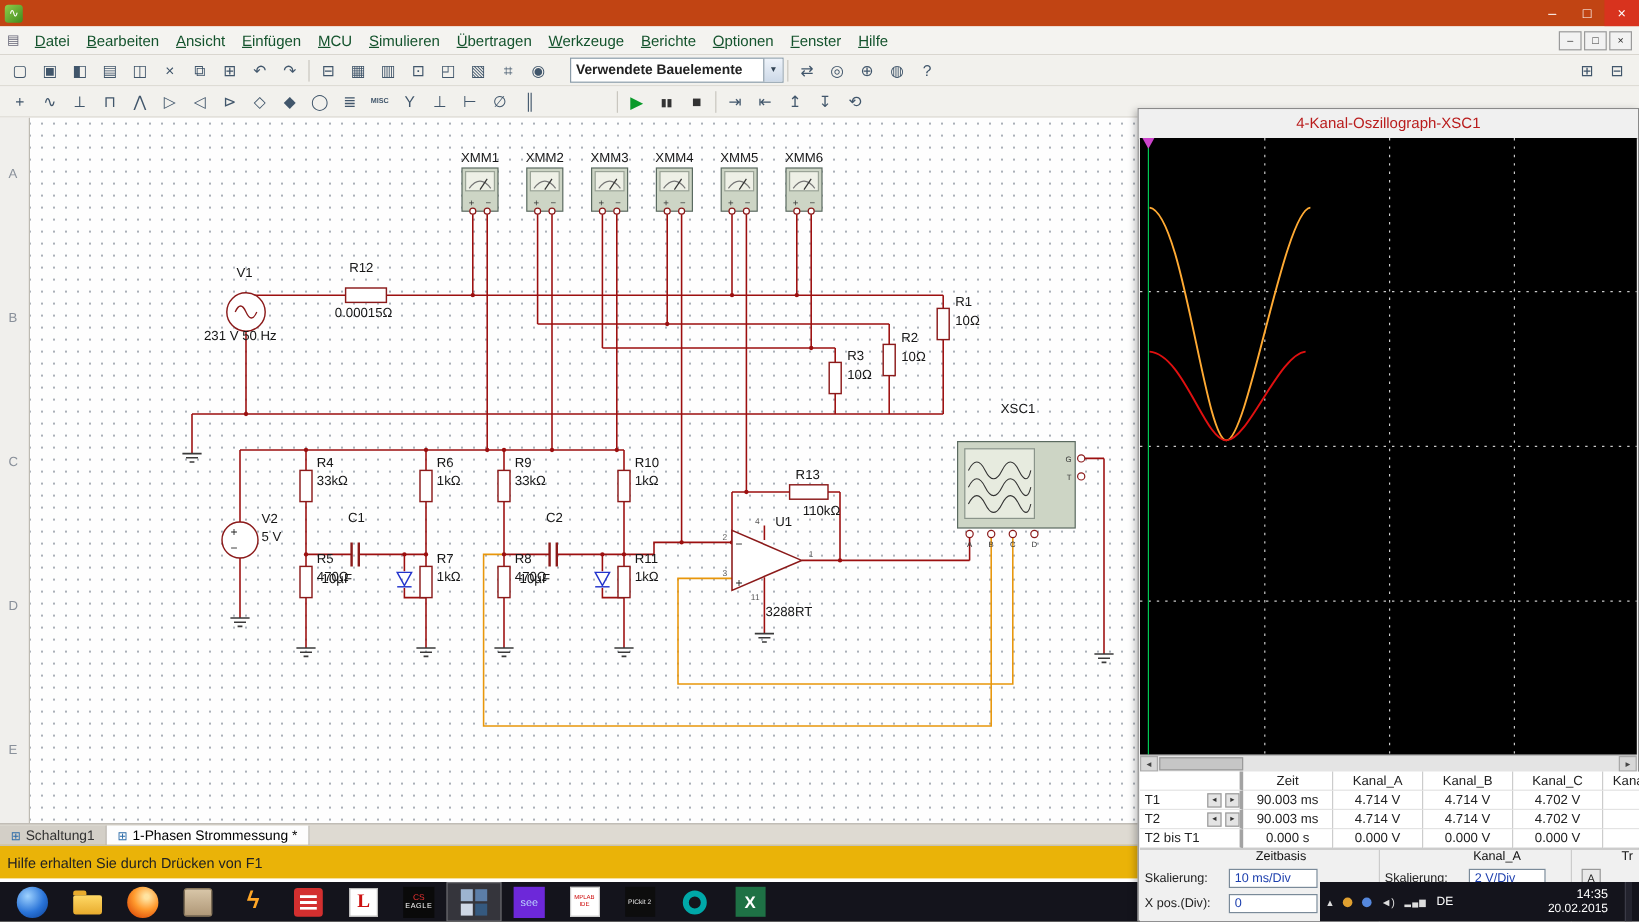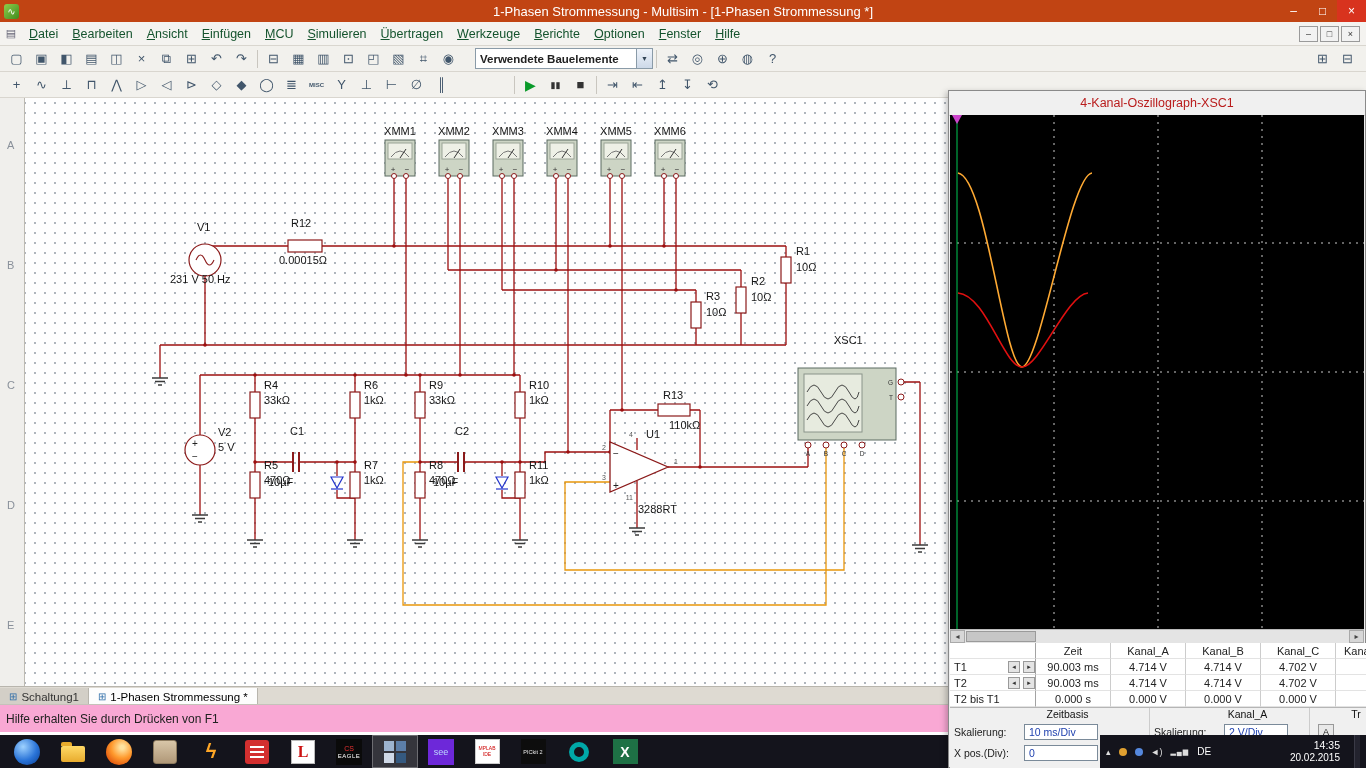--- a/index.html
+++ b/index.html
@@ -46,35 +46,35 @@
   .schem text{font-family:"Liberation Sans",sans-serif;font-size:11px;fill:#161616;}
   .schem text.pin{font-size:7px;fill:#555;}
   .schem text.sym{font-size:10px;fill:#222;}
   .schem text.sm{font-size:8px;fill:#333;}
   .schem text.term{font-size:6.5px;fill:#333;}
   
   .tabbar{position:absolute;left:0;top:686px;width:1366px;height:18px;background:#dedad2;border-top:1px solid #b8b5ad;display:flex;align-items:flex-end;}
   .tab{height:17px;display:flex;align-items:center;padding:0 9px;font-size:11.5px;border-right:1px solid #b8b5ad;background:#d3cfc7;color:#333;}
   .tab.active{background:#fdfdfd;color:#000;}
   .tabicon{font-size:10px;color:#2d6ca8;margin-right:4px;}
-  .statusbar{position:absolute;left:0;top:704px;width:1366px;height:28px;background:#f9a8d4;border-top:1px solid #c5c2ba;
+  .statusbar{position:absolute;left:0;top:704px;width:1366px;height:28px;background:#eab308;border-top:1px solid #c5c2ba;
              display:flex;align-items:center;padding-left:6px;box-sizing:border-box;font-size:12px;color:#222;}
   
   .scope{position:absolute;left:948px;top:90px;width:418px;height:678px;background:#f0f0f0;border:1px solid #8a8a8a;
          box-sizing:border-box;z-index:40;box-shadow:-2px 2px 6px rgba(0,0,0,.25);}
   .sc-title{position:absolute;left:0;top:0;width:100%;height:24px;background:#f0f0f0;border-bottom:1px solid #cfcfcf;
             display:flex;align-items:center;justify-content:center;font-size:12.5px;color:#b91c1c;}
   .sc-screen{position:absolute;left:1px;top:24px;width:414px;height:514px;background:#000;}
   .sc-scroll{position:absolute;left:1px;top:538px;width:414px;height:14px;background:#e4e4e4;border-top:1px solid #bbb;box-sizing:border-box;}
   .sc-sbtn{position:absolute;top:0;width:15px;height:13px;background:#d7d7d7;border:1px solid #a9a9a9;box-sizing:border-box;
            font-size:8px;display:flex;align-items:center;justify-content:center;color:#444;}
   .sc-thumb{position:absolute;left:16px;top:1px;width:70px;height:11px;background:#c6c6c6;border:1px solid #9a9a9a;box-sizing:border-box;}
   .sc-table{position:absolute;left:1px;top:552px;width:416px;height:64px;background:#fff;font-size:11px;}
   .sc-row{display:flex;height:16px;line-height:16px;}
-  .sc-c0{width:86px;display:flex;align-items:center;padding-left:4px;box-sizing:border-box;border-right:1px solid #a3a3a3;border-bottom:1px solid #e3e3e3;}
+  .sc-c0{width:86px;display:flex;align-items:center;padding-left:4px;box-sizing:border-box;border-right:3px solid #a3a3a3;border-bottom:1px solid #e3e3e3;}
   .sc-c{width:74px;text-align:center;border-right:1px solid #ccc;border-bottom:1px solid #e3e3e3;overflow:hidden;white-space:nowrap;}
   .sc-ccut{flex:1;text-align:left;padding-left:8px;overflow:hidden;white-space:nowrap;border-bottom:1px solid #e3e3e3;}
   .cbtn{width:12px;height:12px;margin-left:3px;background:#e4e4e4;border:1px solid #9a9a9a;box-sizing:border-box;
         font-size:7px;display:flex;align-items:center;justify-content:center;color:#333;}
   .tlab{flex:1;}
   .sc-ctrl{position:absolute;left:1px;top:616px;width:416px;height:61px;background:#f0f0f0;border-top:1px solid #b5b5b5;font-size:10.5px;}
   .panel{position:absolute;top:0;height:100%;border-right:1px solid #ccc;box-sizing:border-box;}
   .phead{height:13px;text-align:center;font-size:10.5px;color:#111;margin-left:36px;}
   .prow{display:flex;align-items:center;height:21px;padding-left:4px;}
   .plab{width:70px;color:#222;}
@@ -113,21 +113,20 @@
   .clock .d{font-size:10px;}
   .sliver{width:5px;height:33px;background:#23232e;border-left:1px solid #3a3a46;margin-left:6px;}
 </style>
 </head>
 <body>
 
 <div id="screen">
 
   <div class="titlebar">
     <span class="logo">∿</span>
-    <span class="title-text">1-Phasen Strommessung - Multisim - [1-Phasen Strommessung *]</span>
     <span class="winbtns">
       <span class="wbtn">–</span>
       <span class="wbtn">□</span>
       <span class="wbtn close">×</span>
     </span>
   </div>
 
   <div class="menubar">
     <span class="mdoc">▤</span>
     <span class="mi">Datei</span>

